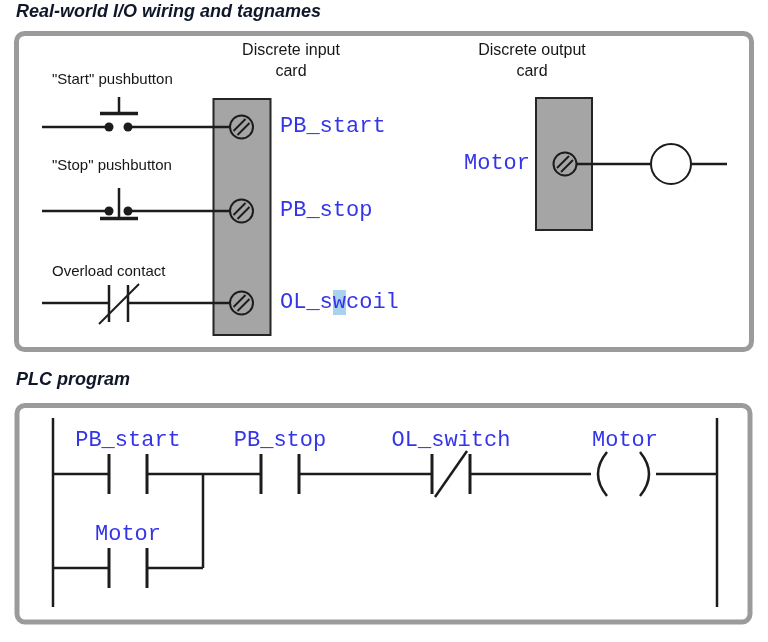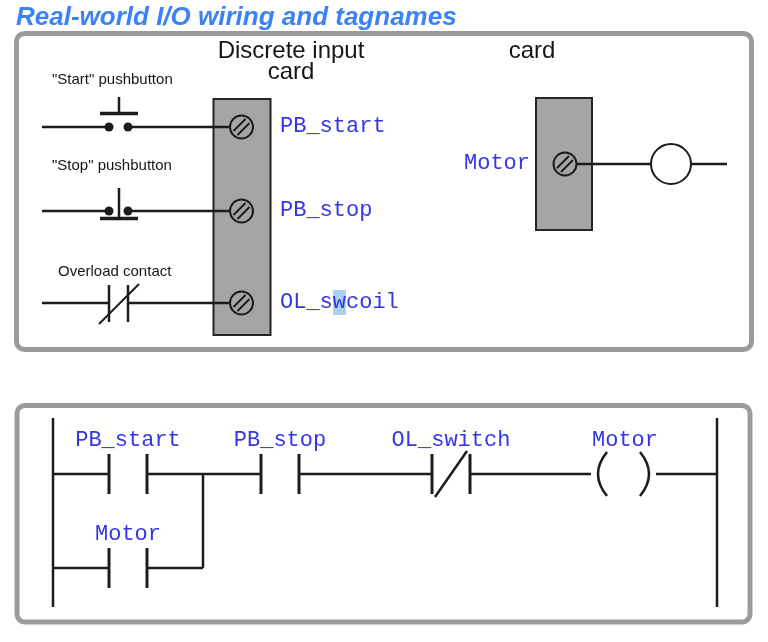--- a/index.html
+++ b/index.html
@@ -1,22 +1,22 @@
 <!DOCTYPE html>
 <html><head>
 <meta charset="utf-8">
 <style>
   html,body{margin:0;padding:0;background:#ffffff;}
   .canvas{position:relative;width:768px;height:642px;background:#ffffff;overflow:hidden;
           font-family:"Liberation Sans",sans-serif;color:#141414;}
   .layer{position:absolute;left:0;top:0;}
   .abs{position:absolute;white-space:nowrap;}
-  .fig-title{font-family:"Liberation Sans",sans-serif;font-size:26px;font-style:italic;
-             font-weight:bold;color:#3b82f6;}
-  .heading{font-family:"Liberation Sans",sans-serif;font-size:24px;line-height:21px;
+  .fig-title{font-family:"Liberation Sans",sans-serif;font-size:18px;font-style:italic;
+             font-weight:bold;color:#0f172a;}
+  .heading{font-family:"Liberation Sans",sans-serif;font-size:16px;line-height:21px;
            color:#161616;text-align:center;}
   .lbl{font-family:"Liberation Sans",sans-serif;font-size:15px;color:#161616;}
   .tag{font-family:"Liberation Mono","DejaVu Sans Mono",monospace;font-size:22px;
        line-height:24px;color:#3535e8;}
   .tag .hl{background:#a8d2ee;}
   .ladder-tag{font-family:"Liberation Mono","DejaVu Sans Mono",monospace;font-size:22px;
               line-height:24px;color:#3535e8;text-align:center;width:160px;}
   .ctr{text-align:center;}
 </style>
 </head>
@@ -140,38 +140,40 @@
   </svg>
 
   <div class="abs fig-title" style="left:16px;top:1px;">Real-world I/O wiring and tagnames</div>
 
   <div class="abs heading" style="left:201px;top:39px;width:180px;">
     <div>Discrete input</div>
     <div>card</div>
   </div>
 
   <div class="abs heading" style="left:442px;top:39px;width:180px;">
+    <div>Discrete output</div>
     <div>card</div>
   </div>
 
   <div class="abs lbl" style="left:52px;top:70px;">"Start" pushbutton</div>
 
   <div class="abs lbl" style="left:52px;top:156px;">"Stop" pushbutton</div>
 
-  <div class="abs lbl" style="left:58px;top:262px;text-align:center;">Overload contact</div>
+  <div class="abs lbl" style="left:52px;top:262px;text-align:center;">Overload contact</div>
 
 
   <div class="abs tag" style="left:280px;top:115px;">PB_start</div>
 
   <div class="abs tag" style="left:280px;top:199px;">PB_stop</div>
 
   <div class="abs tag" style="left:280px;top:291px;"><span>OL_s</span><span class="hl">w</span><span>coil</span></div>
 
   <div class="abs tag" style="left:464px;top:152px;">Motor</div>
 
+  <div class="abs fig-title" style="left:16px;top:369px;">PLC program</div>
 
   <div class="abs ladder-tag" style="left:48px;top:429px;">PB_start</div>
 
   <div class="abs ladder-tag" style="left:200px;top:429px;">PB_stop</div>
 
   <div class="abs ladder-tag" style="left:371px;top:429px;">OL_switch</div>
 
   <div class="abs ladder-tag" style="left:545px;top:429px;">Motor</div>
 
   <div class="abs ladder-tag" style="left:48px;top:523px;">Motor</div>

